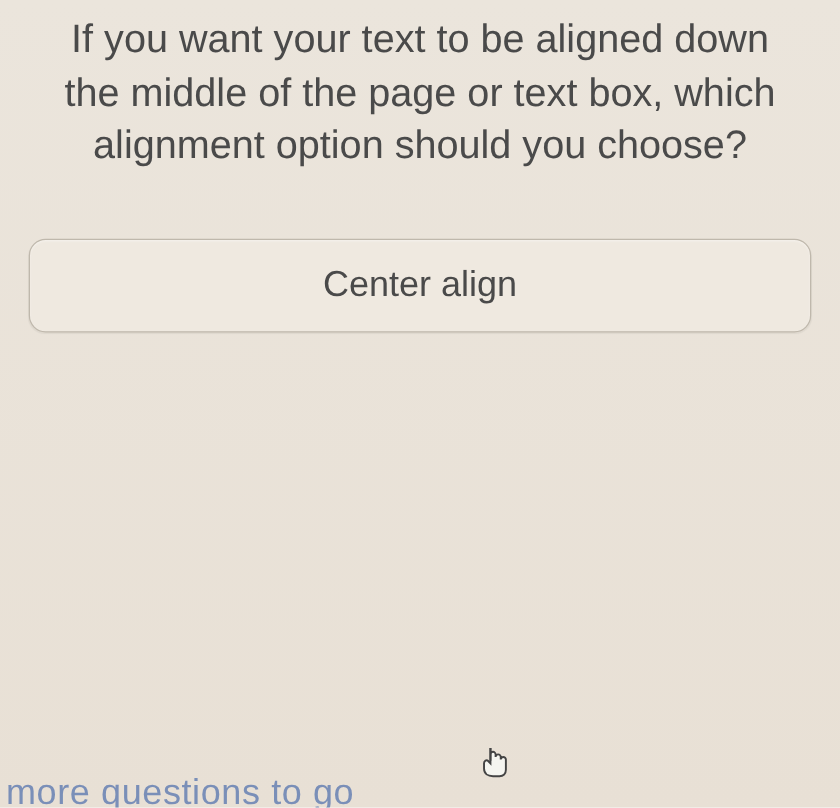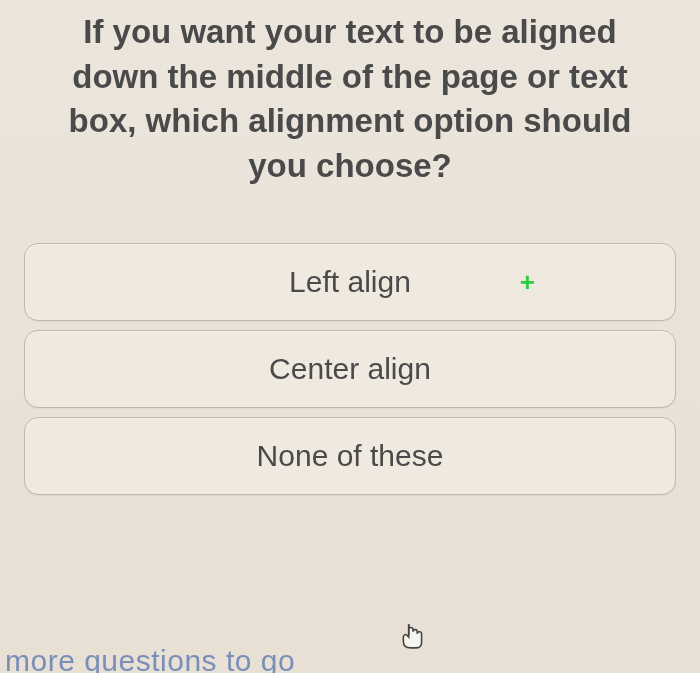--- a/index.html
+++ b/index.html
@@ -16,21 +16,21 @@
       overflow: hidden;
       position: relative;
     }
     .question {
       font-size: 33px;
       color: #4a4a4a;
       text-align: center;
       line-height: 1.35;
       padding: 0 20px;
       margin-bottom: 55px;
-      font-weight: 700;
+      font-weight: 400;
     }
     .options {
       display: flex;
       flex-direction: column;
       gap: 9px;
       padding: 0 4px;
     }
     .option {
       position: relative;
       height: 78px;
@@ -76,28 +76,21 @@
       height: 30px;
     }
   </style>
 </head>
 <body>
 
 <div class="question">If you want your text to be aligned down the middle of the page or text box, which alignment option should you choose?</div>
 
 <div class="options">
   <div class="option">
-    <span class="option-label">Left align</span>
-    <span class="correct-mark">+</span>
-  </div>
-  <div class="option">
     <span class="option-label">Center align</span>
-  </div>
-  <div class="option">
-    <span class="option-label">None of these</span>
   </div>
 </div>
 
 <div class="footer-text">more questions to go</div>
 
 <div class="cursor-icon">
   <svg viewBox="0 0 24 28" fill="none" stroke="#444" stroke-width="1.5">
     <path d="M8 4 L8 16 L6 14 C5 13 3 14 3 16 L3 20 C3 24 6 26 10 26 L15 26 C18 26 20 24 20 21 L20 13 C20 12 19 11 18 11 C17 11 16 12 16 13 L16 11 C16 10 15 9 14 9 C13 9 12 10 12 11 L12 9 C12 8 11 7 10 7 C9 7 8 8 8 9 Z" fill="#f5f5f0"></path>
     <path d="M8 4 L8 14" stroke="#444"></path>
   </svg>

